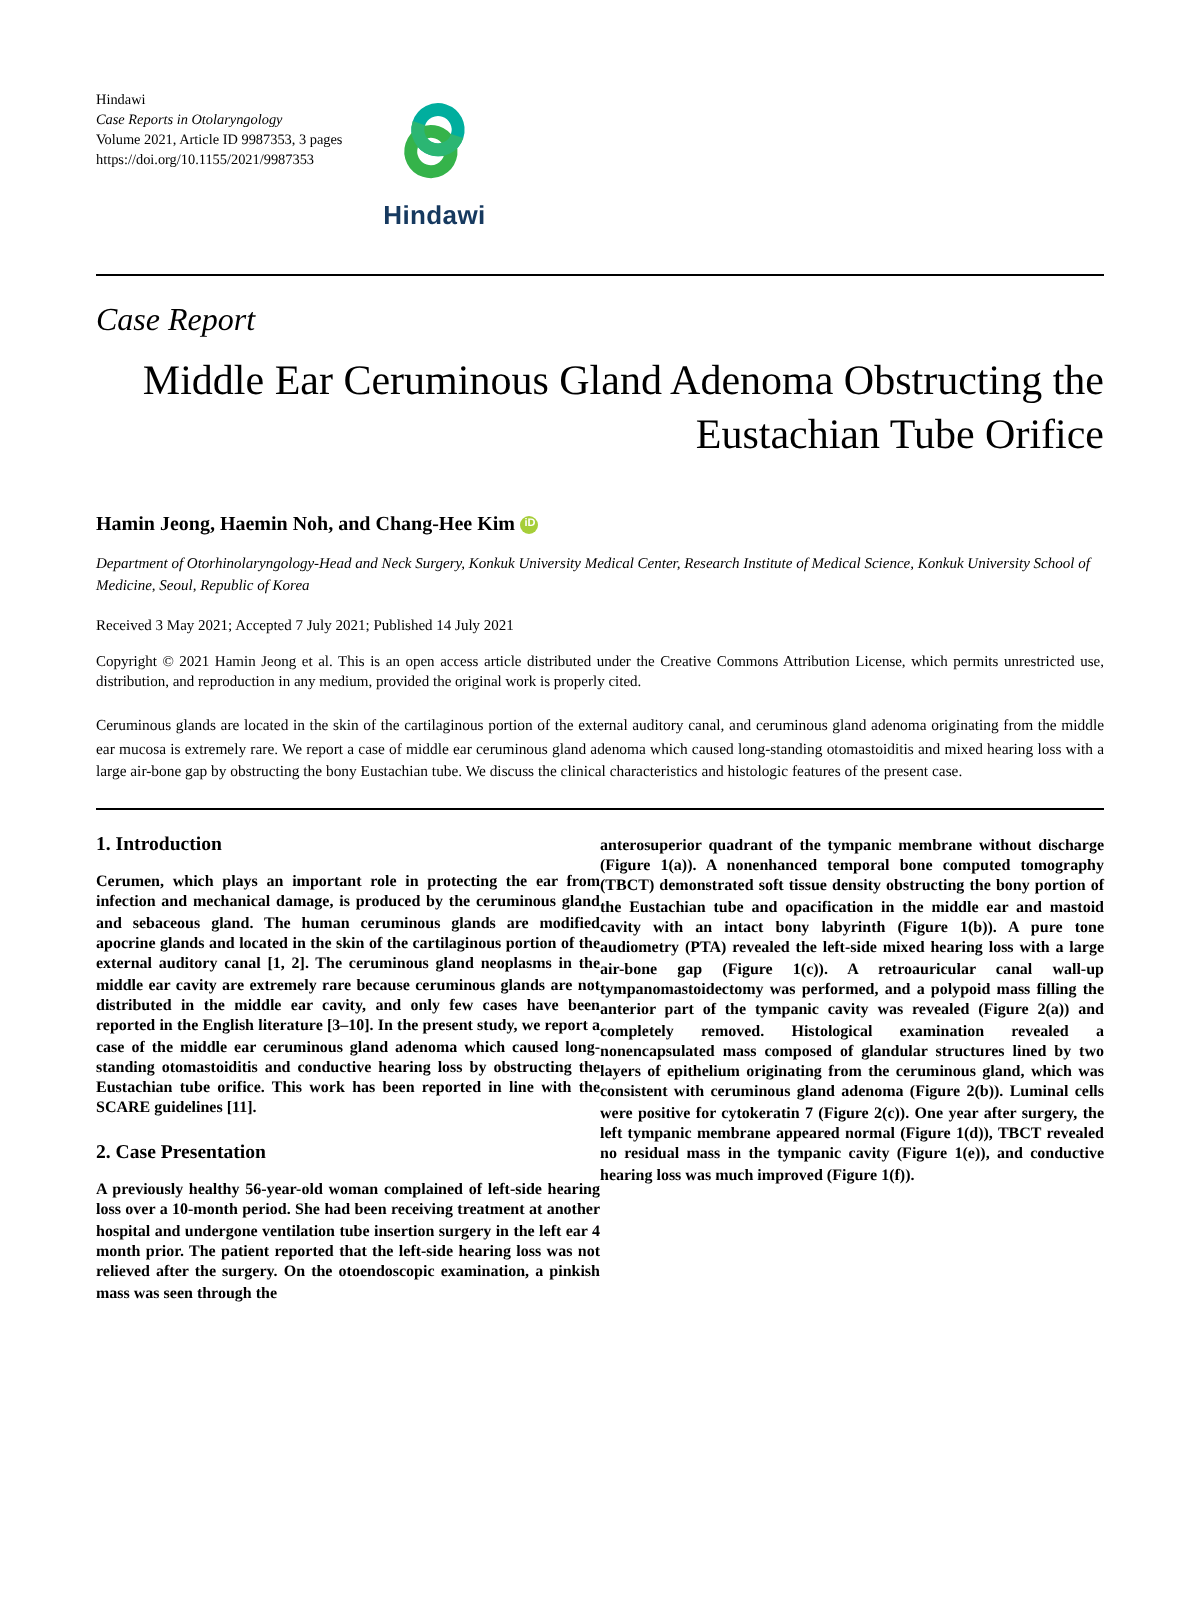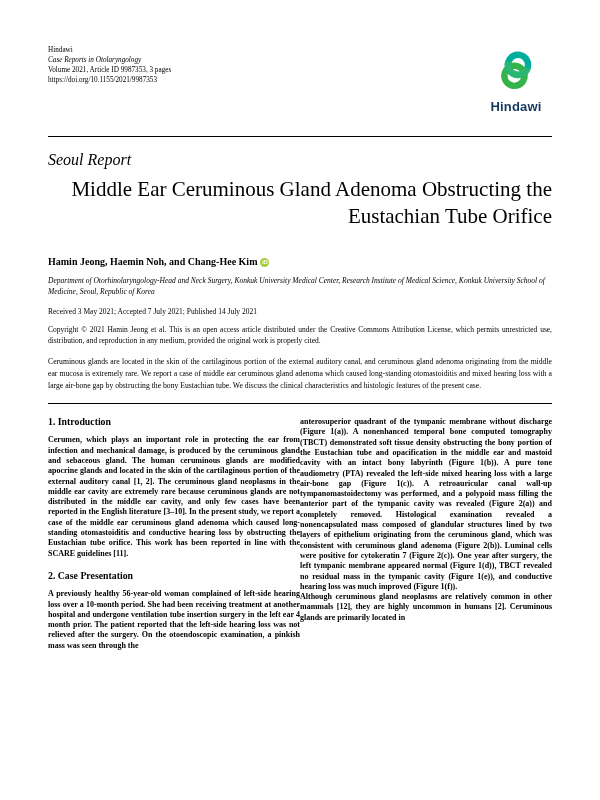--- a/index.html
+++ b/index.html
@@ -3,21 +3,21 @@
 <meta charset="utf-8">
 <style>
   * { margin:0; padding:0; box-sizing:border-box; }
   html,body { background:#ffffff; }
   .page {
     width:600px; height:800px; background:#ffffff; color:#000;
     font-family:"Liberation Serif", serif;
     padding:46px 48px 0 48px; position:relative; overflow:hidden;
   }
   
-  .header-row { display:flex; justify-content:space-between; align-items:flex-start; }
+  .header-row { display:flex; align-items:flex-start;gap:10px; }
   .meta { font-size:7.2px; line-height:1.38; }
   .meta .journal { font-style:italic; }
   .logo-block { width:72px; text-align:center; margin-top:2px; }
   .wordmark {
     font-family:"Liberation Sans", sans-serif; font-weight:bold;
     color:#16395F; font-size:13px; letter-spacing:.2px; margin-top:1px;
   }
   .rule { border:none; border-top:1px solid #000; margin-top:22px; }
   .rule2 { border:none; border-top:1px solid #000; margin-top:12px; }
   
@@ -62,21 +62,21 @@
             <circle cx="32" cy="23" r="14" fill="none" stroke="#2BB673" stroke-width="9" stroke-dasharray="44 44"></circle>
           </g>
         </svg>
       </span>
       <div class="wordmark">Hindawi</div>
     </div>
   </div>
 
   <hr class="rule">
 
-  <div class="case-report">Seoul Report</div>
+  <div class="case-report">Case Report</div>
 
   <h1 class="title">Middle Ear Ceruminous Gland Adenoma Obstructing the Eustachian Tube Orifice</h1>
 
   <div class="authors">
     <span>Hamin Jeong, Haemin Noh, and Chang-Hee Kim</span><span class="orcid">iD</span>
   </div>
 
   <div class="affiliation">Department of Otorhinolaryngology-Head and Neck Surgery, Konkuk University Medical Center, Research Institute of Medical Science, Konkuk University School of Medicine, Seoul, Republic of Korea</div>
 
 
@@ -91,17 +91,16 @@
 
   <div class="columns">
     <div class="col">
       <h2 class="sec-heading">1. Introduction</h2>
       <p>Cerumen, which plays an important role in protecting the ear from infection and mechanical damage, is produced by the ceruminous gland and sebaceous gland. The human ceruminous glands are modified apocrine glands and located in the skin of the cartilaginous portion of the external auditory canal [1, 2]. The ceruminous gland neoplasms in the middle ear cavity are extremely rare because ceruminous glands are not distributed in the middle ear cavity, and only few cases have been reported in the English literature [3–10]. In the present study, we report a case of the middle ear ceruminous gland adenoma which caused long-standing otomastoiditis and conductive hearing loss by obstructing the Eustachian tube orifice. This work has been reported in line with the SCARE guidelines [11].</p>
       <h2 class="sec-heading later">2. Case Presentation</h2>
       <p>A previously healthy 56-year-old woman complained of left-side hearing loss over a 10-month period. She had been receiving treatment at another hospital and undergone ventilation tube insertion surgery in the left ear 4 month prior. The patient reported that the left-side hearing loss was not relieved after the surgery. On the otoendoscopic examination, a pinkish mass was seen through the</p>
     </div>
     <div class="col">
       <p>anterosuperior quadrant of the tympanic membrane without discharge (Figure 1(a)). A nonenhanced temporal bone computed tomography (TBCT) demonstrated soft tissue density obstructing the bony portion of the Eustachian tube and opacification in the middle ear and mastoid cavity with an intact bony labyrinth (Figure 1(b)). A pure tone audiometry (PTA) revealed the left-side mixed hearing loss with a large air-bone gap (Figure 1(c)). A retroauricular canal wall-up tympanomastoidectomy was performed, and a polypoid mass filling the anterior part of the tympanic cavity was revealed (Figure 2(a)) and completely removed. Histological examination revealed a nonencapsulated mass composed of glandular structures lined by two layers of epithelium originating from the ceruminous gland, which was consistent with ceruminous gland adenoma (Figure 2(b)). Luminal cells were positive for cytokeratin 7 (Figure 2(c)). One year after surgery, the left tympanic membrane appeared normal (Figure 1(d)), TBCT revealed no residual mass in the tympanic cavity (Figure 1(e)), and conductive hearing loss was much improved (Figure 1(f)).</p>
-      <p>Although ceruminous gland neoplasms are relatively common in other mammals [12], they are highly uncommon in humans [2]. Ceruminous glands are primarily located in</p>
     </div>
   </div>
 
 </div>
 
 </body></html>

